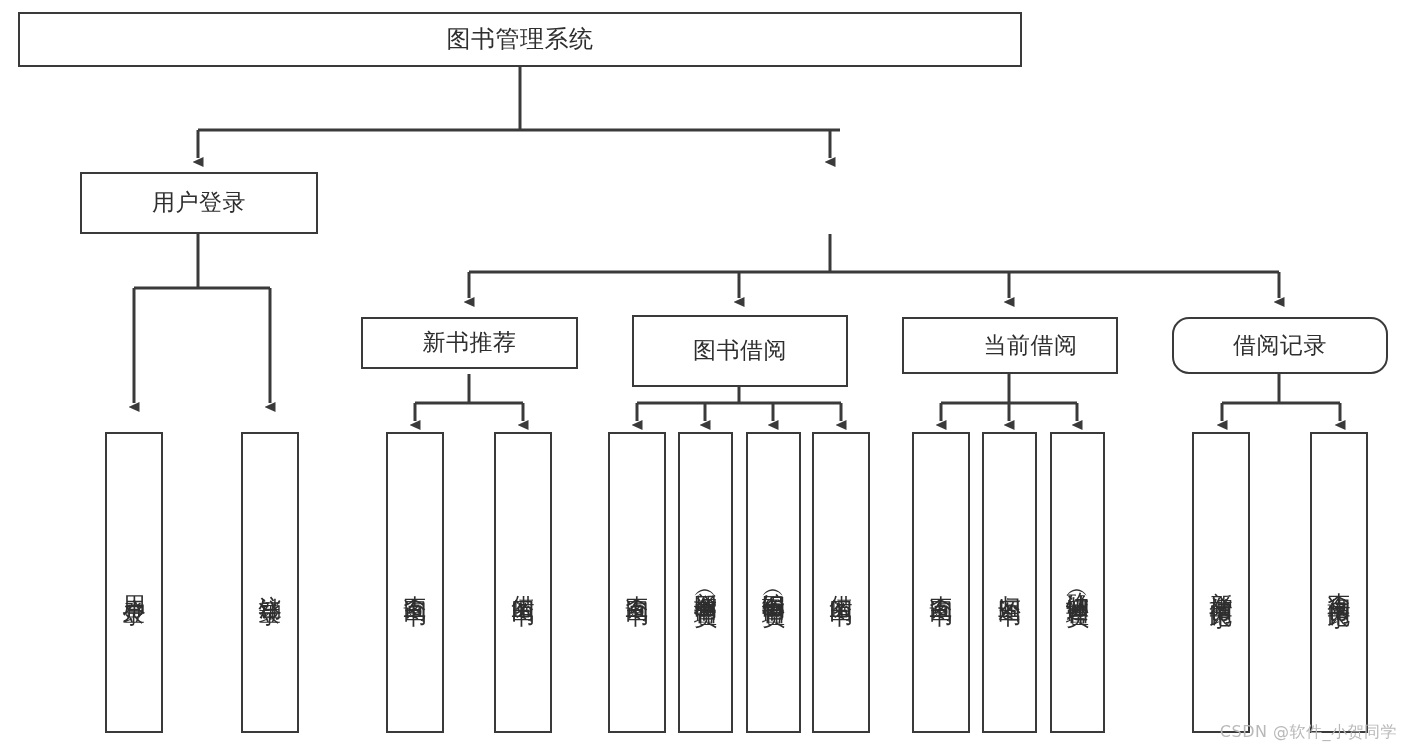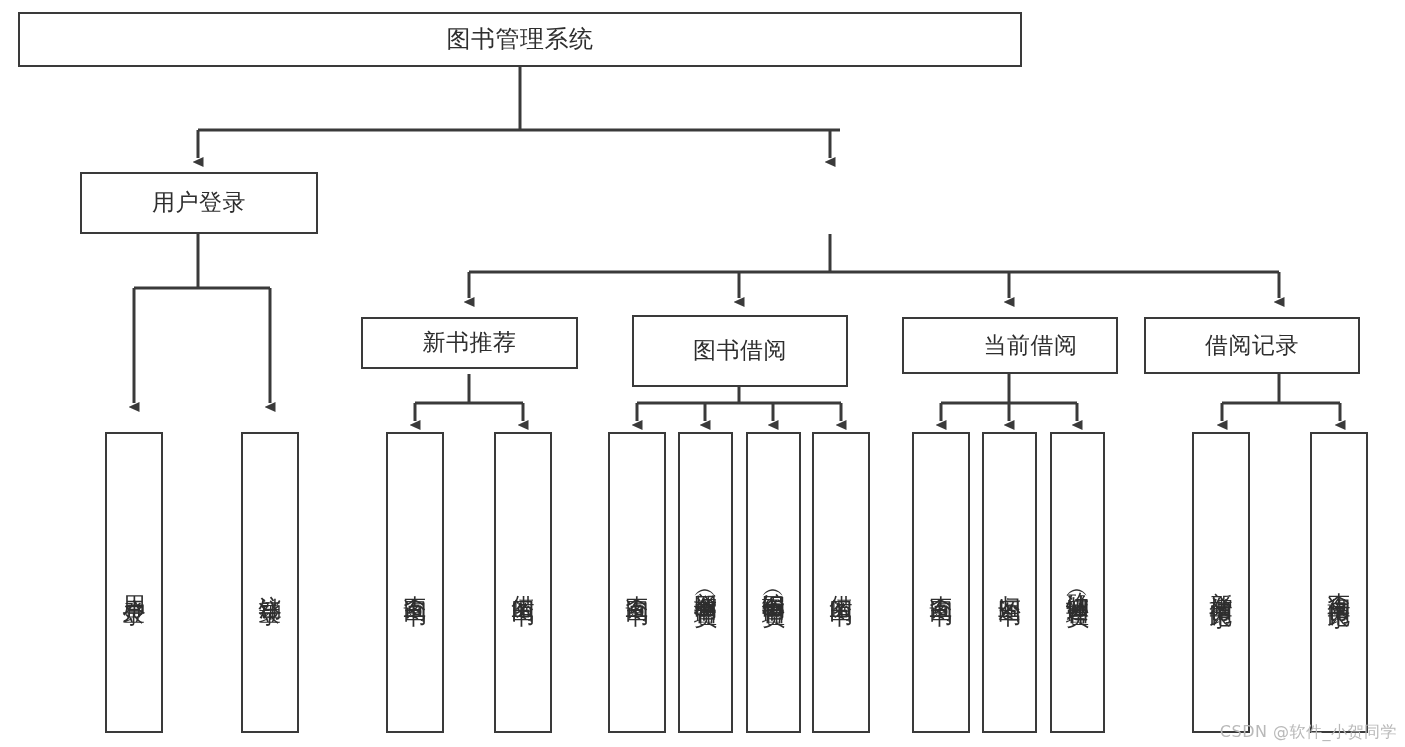--- a/index.html
+++ b/index.html
@@ -130,21 +130,21 @@
 
   <div class="node h-node" style="left:361px;top:317px;width:217px;height:52px;">
     <span class="txt">新书推荐</span>
   </div>
   <div class="node h-node" style="left:632px;top:315px;width:216px;height:72px;">
     <span class="txt">图书借阅</span>
   </div>
   <div class="node h-node" style="left:902px;top:317px;width:216px;height:57px;padding-left:41px;">
     <span class="txt">当前借阅</span>
   </div>
-  <div class="node h-node" style="left:1144px;top:317px;width:216px;height:57px;">
+  <div class="node h-node" style="left:1172px;top:317px;width:216px;height:57px;border-radius:17px;">
     <span class="txt">借阅记录</span>
   </div>
 
   <div class="node v-node" style="left:105px;top:432px;width:58px;height:301px;">
     <span class="txt">用户登录</span>
   </div>
   <div class="node v-node" style="left:241px;top:432px;width:58px;height:301px;">
     <span class="txt">注销登录</span>
   </div>
 

